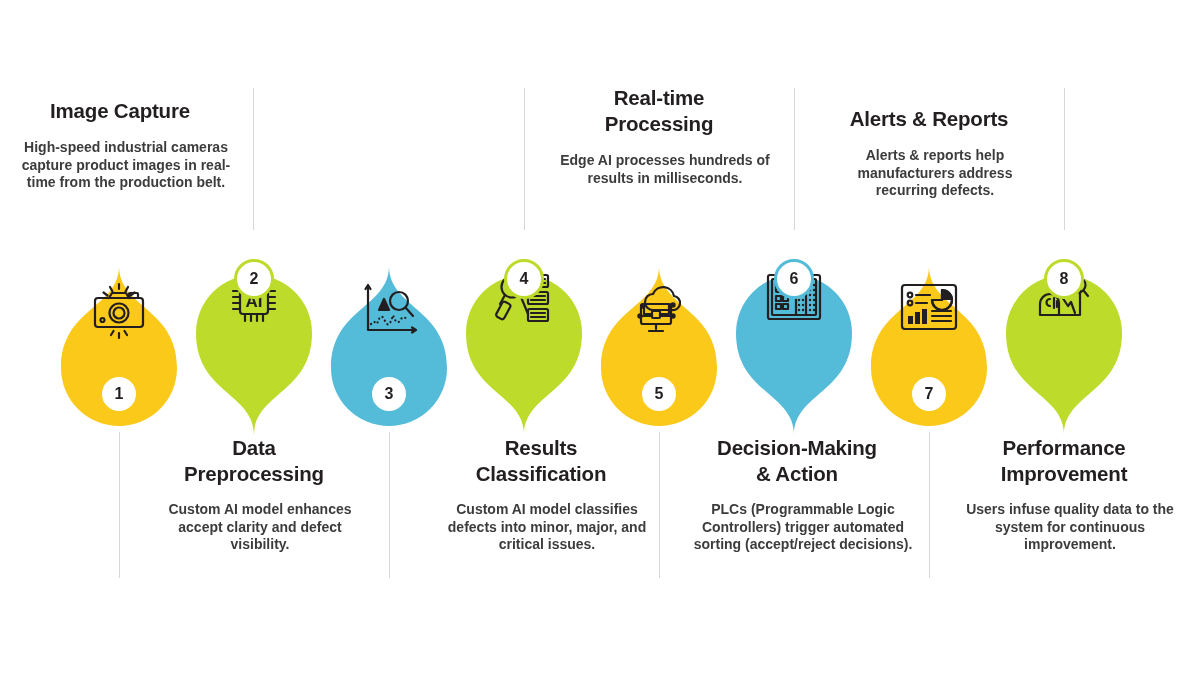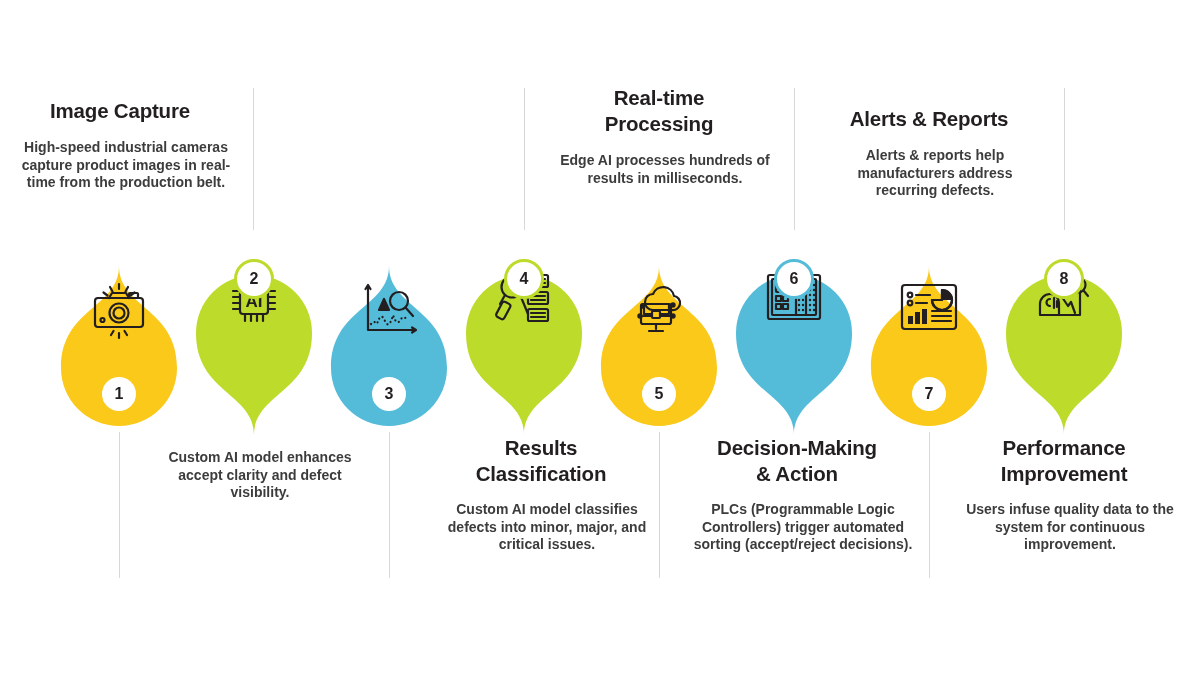--- a/index.html
+++ b/index.html
@@ -77,20 +77,22 @@
     <div class="ttl">Real-time
 Processing</div>
     <div class="desc">Edge AI processes hundreds of results in milliseconds.</div>
   </div>
   <div class="txtblock top" style="left:816px;top:106px;width:226px;">
     <div class="ttl">Alerts &amp; Reports</div>
     <div class="desc">Alerts &amp; reports help manufacturers address recurring defects.</div>
   </div>
 
   <div class="txtblock bot" style="left:143px;top:435px;width:222px;">
+    <div class="ttl">Data
+Preprocessing</div>
     <div class="desc">Custom AI model enhances accept clarity and defect visibility.</div>
   </div>
   <div class="txtblock bot" style="left:430px;top:435px;width:222px;">
     <div class="ttl">Results
 Classification</div>
     <div class="desc">Custom AI model classifies defects into minor, major, and critical issues.</div>
   </div>
   <div class="txtblock bot" style="left:679px;top:435px;width:236px;">
     <div class="ttl">Decision-Making
 &amp; Action</div>

